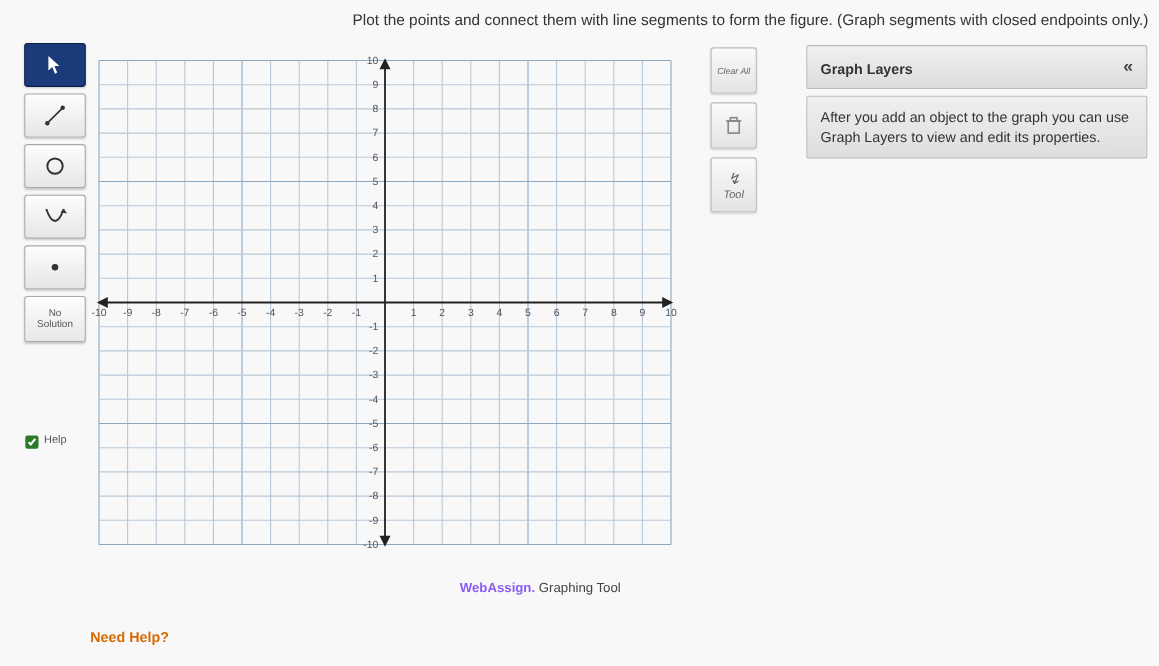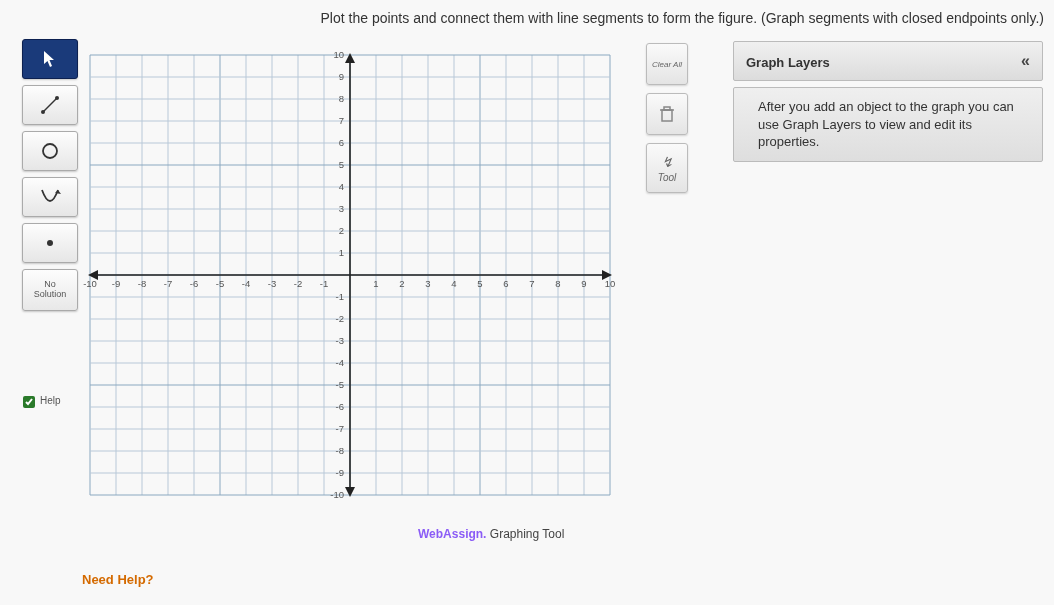--- a/index.html
+++ b/index.html
@@ -99,21 +99,21 @@
     border-radius: 2px;
     padding: 10px 12px;
     font-weight: bold;
     display:flex; justify-content:space-between; align-items:flex-end;
   }
   .layer-body {
     margin-top: 6px;
     background: linear-gradient(#efefef,#dedede);
     border: 1px solid #bbb;
     border-radius: 2px;
-    padding: 10px 24px;
+    padding: 10px 12px;
     font-size: 13px;
     color: #333;
     line-height: 1.35;
   }
   .chev { font-weight: bold; font-size:16px; color:#444;}
   .footer-brand {
     position: absolute;
     left: 400px; top: 492px;
     font-size: 12px;
     color: #444;

